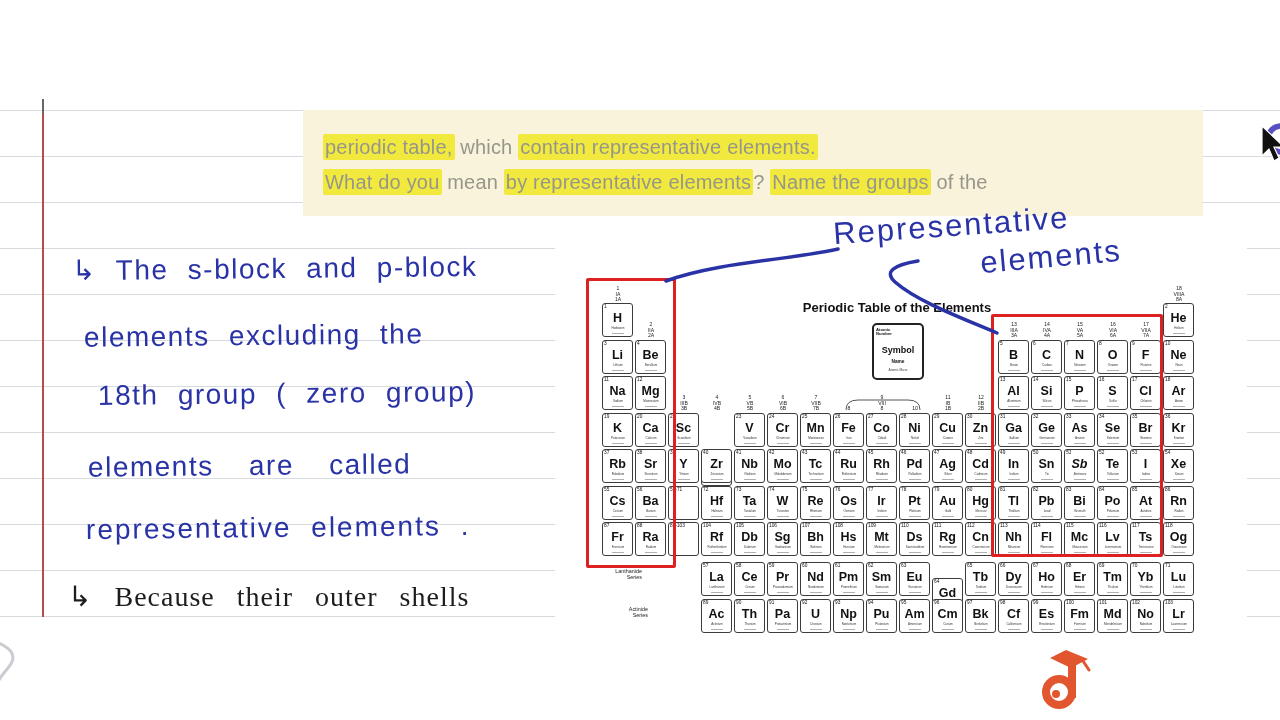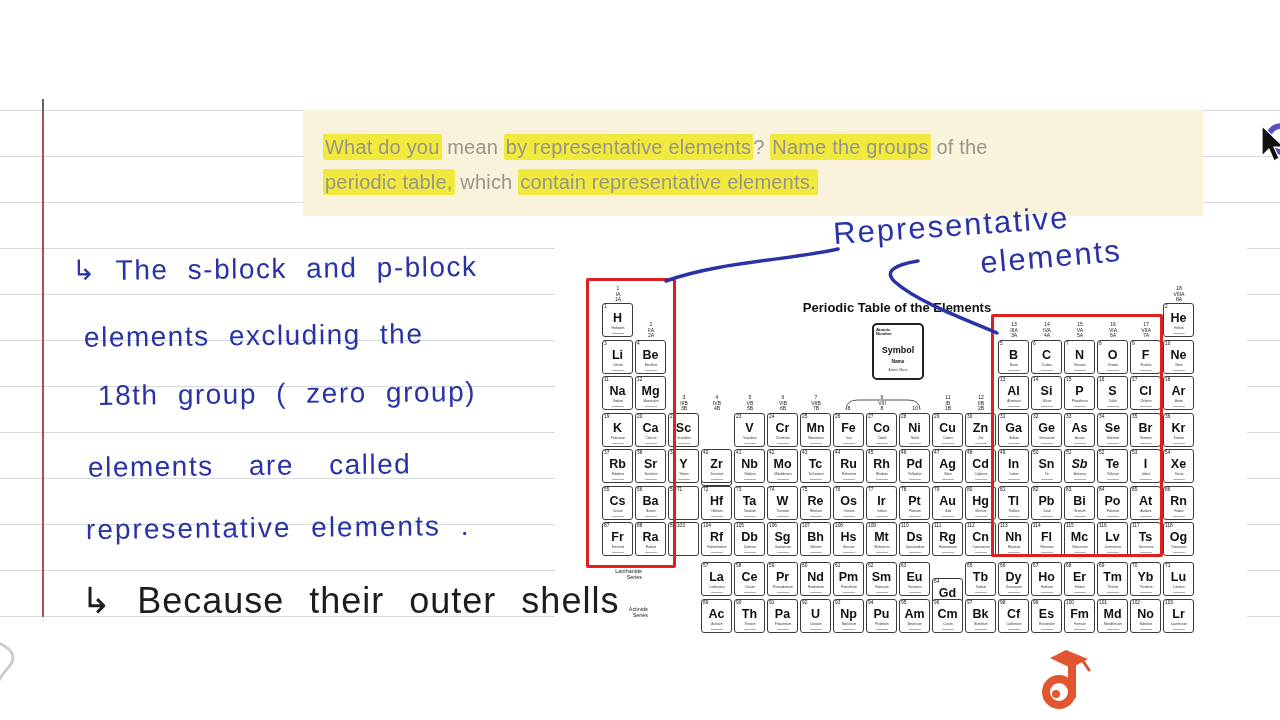--- a/index.html
+++ b/index.html
@@ -61,22 +61,22 @@
   .redbox1{left:586px;top:278px;width:90px;height:290px;}
   .redbox2{left:991px;top:314px;width:172px;height:243px;}
 
   .note-line{position:absolute;font-size:28px;color:var(--ink-blue);letter-spacing:1.5px;
     word-spacing:10px;white-space:nowrap;transform:rotate(-0.6deg);}
   .nl0{left:72px;top:252px;}
   .nl1{left:84px;top:320px;}
   .nl2{left:98px;top:378px;}
   .nl3{left:88px;top:450px;word-spacing:26px;}
   .nl4{left:86px;top:512px;letter-spacing:2px;}
-  .note-black{position:absolute;left:81px;top:580px;font-size:36px;color:var(--ink-black);
-    letter-spacing:1px;word-spacing:14px;white-space:nowrap;}
+  .note-black{position:absolute;left:68px;top:580px;font-size:28px;color:var(--ink-black);
+    letter-spacing:1px;word-spacing:14px;white-space:nowrap;font-family:Liberation Serif, serif;}
 
   .anno{position:absolute;font-size:31px;color:var(--ink-blue);letter-spacing:2px;white-space:nowrap;}
   .anno1{left:833px;top:208px;transform:rotate(-4deg);}
   .anno2{left:980px;top:239px;transform:rotate(-5deg);}
 
   .overlay{position:absolute;left:0;top:0;width:1280px;height:720px;pointer-events:none;}
 
   .logo{position:absolute;left:1036px;top:650px;display:flex;align-items:center;}
   .logo-text{font-size:37px;font-weight:bold;color:var(--logo);letter-spacing:0.5px;margin-left:6px;}
 </style>
@@ -85,22 +85,22 @@
 
 <div class="page">
 
   <div class="ruling"></div>
   <div class="margin-stub"></div>
   <div class="margin-line"></div>
 
 
   <div class="banner">
     <div>
+        <div class="qline"><span class="hl">periodic table,</span><span> which </span><span class="hl">contain representative elements.</span></div>
         <div class="qline"><span class="hl">What do you</span><span> mean </span><span class="hl">by representative elements</span><span>? </span><span class="hl">Name the groups</span><span> of the</span></div>
-        <div class="qline"><span class="hl">periodic table,</span><span> which </span><span class="hl">contain representative elements.</span></div>
       </div>
   </div>
 
   <div class="table-card"></div>
 
   <div id="ptable">
       <div class="cell" style="left: 602px; top: 303px;">
         <span class="num">1</span>
         <span class="sym">H</span>
         <span class="nm">Hydrogen</span>

